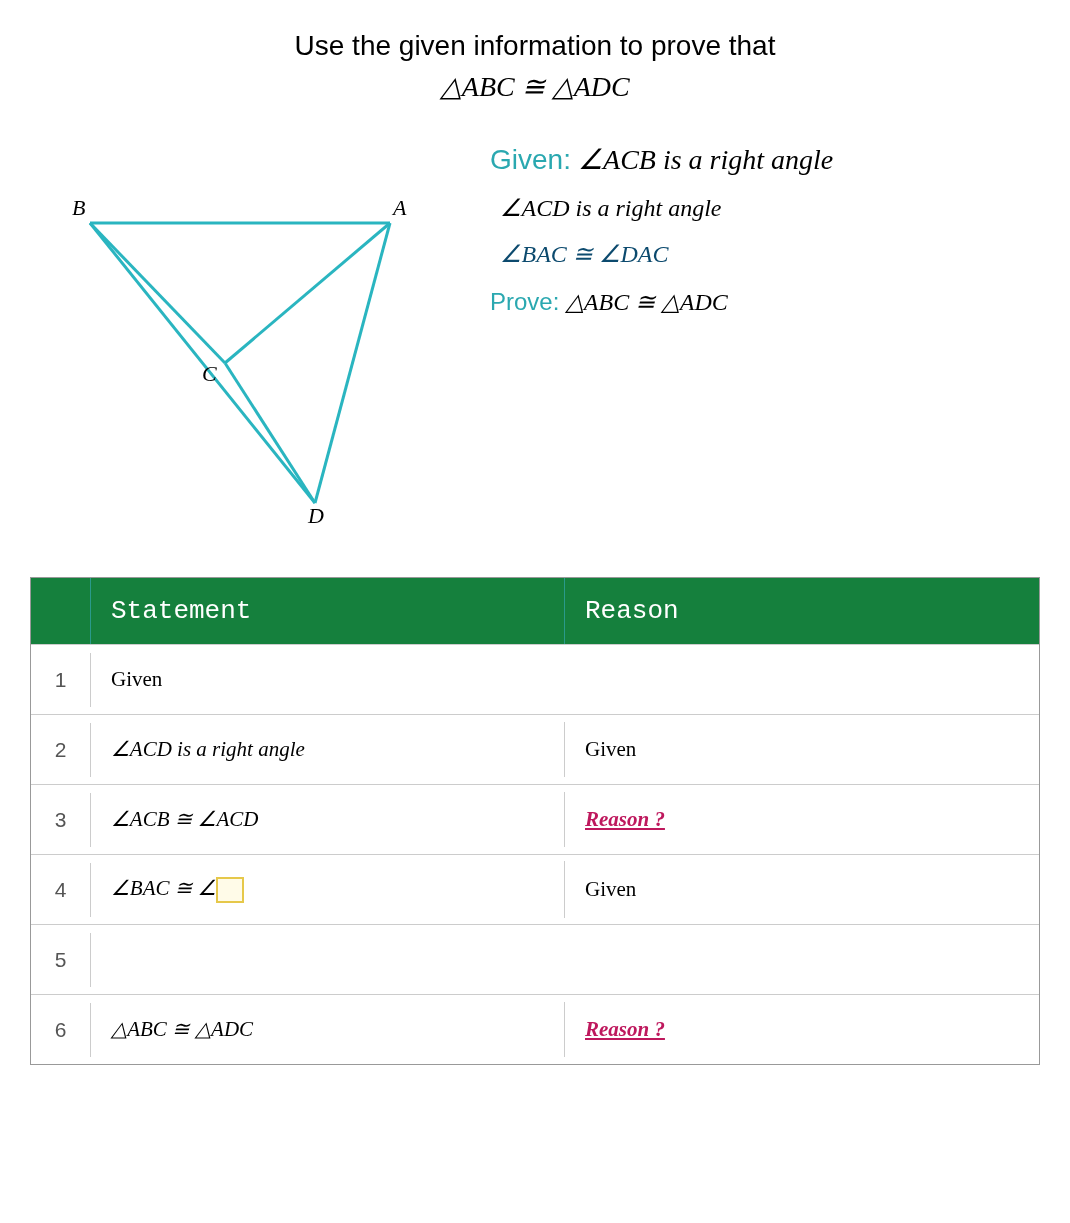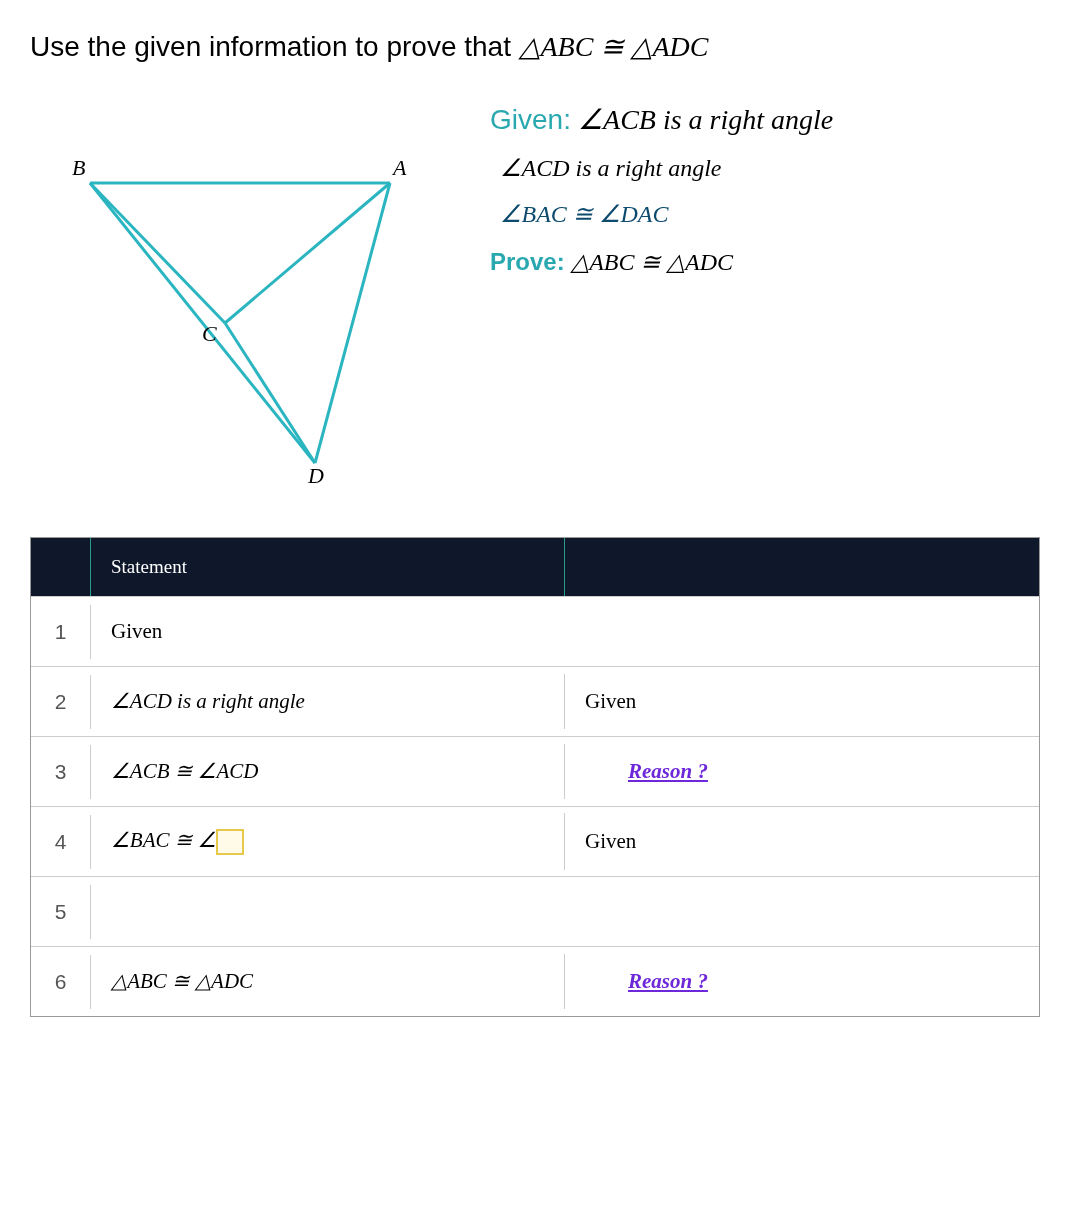--- a/index.html
+++ b/index.html
@@ -12,20 +12,21 @@
     }
 
     .title-section {
       font-size: 28px;
       font-family: Arial, sans-serif;
       margin-bottom: 30px;
       display: flex;
       align-items: center;
       flex-wrap: wrap;
       gap: 8px;
+      flex-direction: column;
     }
 
     .content-area {
       display: flex;
       gap: 40px;
       margin-bottom: 40px;
       align-items: flex-start;
     }
 
     .diagram-area {
@@ -58,36 +59,35 @@
 
     .info-area .prove-line {
       font-size: 24px;
       margin-top: 10px;
     }
 
     .info-area .prove-line .label {
       color: #3bb;
       font-family: Arial, sans-serif;
       font-style: normal;
-      font-weight: bold;
     }
 
     
     .proof-table-container {
       border: 1px solid #999;
       margin-top: 10px;
     }
 
     .proof-table-header {
-      background-color: #0f172a;
+      background-color: #15803d;
       display: grid;
       grid-template-columns: 60px 1fr 1fr;
       color: #fff;
-      font-size: 19px;
-      font-family: Liberation Serif, serif;
+      font-size: 26px;
+      font-family: Liberation Mono, monospace;
     }
 
     .proof-table-header .col-num {
       padding: 18px 10px;
       border-right: 1px solid #2a9a8a;
     }
 
     .proof-table-header .col-stmt {
       padding: 18px 20px;
       border-right: 1px solid #2a9a8a;
@@ -118,26 +118,25 @@
       padding: 15px 20px;
       font-style: italic;
       border-right: 1px solid #ccc;
     }
 
     .proof-row .col-reason {
       padding: 15px 20px;
     }
 
     .reason-link {
-      color: #6d28d9;
+      color: #be185d;
       font-weight: bold;
       font-style: italic;
       text-decoration: underline;
       cursor: pointer;
-      margin-left: 43px;
     }
 
     .blank-box {
       display: inline-block;
       width: 28px;
       height: 26px;
       border: 2px solid #e6c84a;
       background: #fffbe8;
       vertical-align: middle;
     }
@@ -192,20 +191,21 @@
       <span style="font-style:italic;"> △<i>ABC</i> ≅ △<i>ADC</i></span>
     </div>
   </div>
 </div>
 
 <div class="proof-table-container">
 
   <div class="proof-table-header">
     <div class="col-num"></div>
     <div class="col-stmt">Statement</div>
+    <div class="col-reason">Reason</div>
   </div>
 
   <div class="proof-row">
     <div class="col-num">1</div>
     <div class="col-reason">Given</div>
   </div>
 
   <div class="proof-row">
     <div class="col-num">2</div>
     <div class="col-stmt">∠<i>ACD</i> is a right angle</div>

